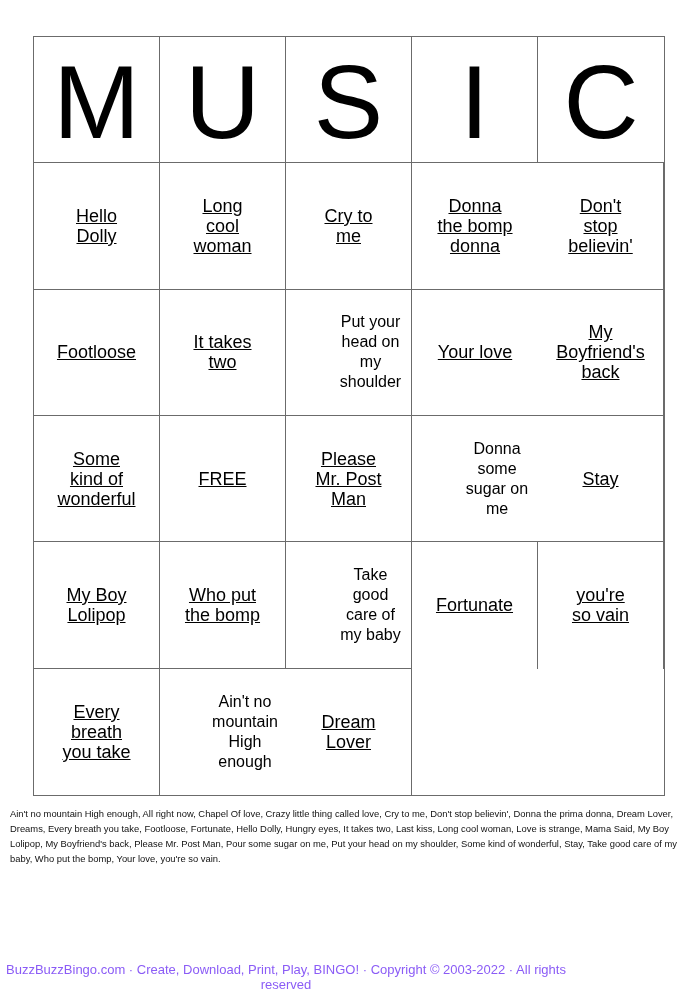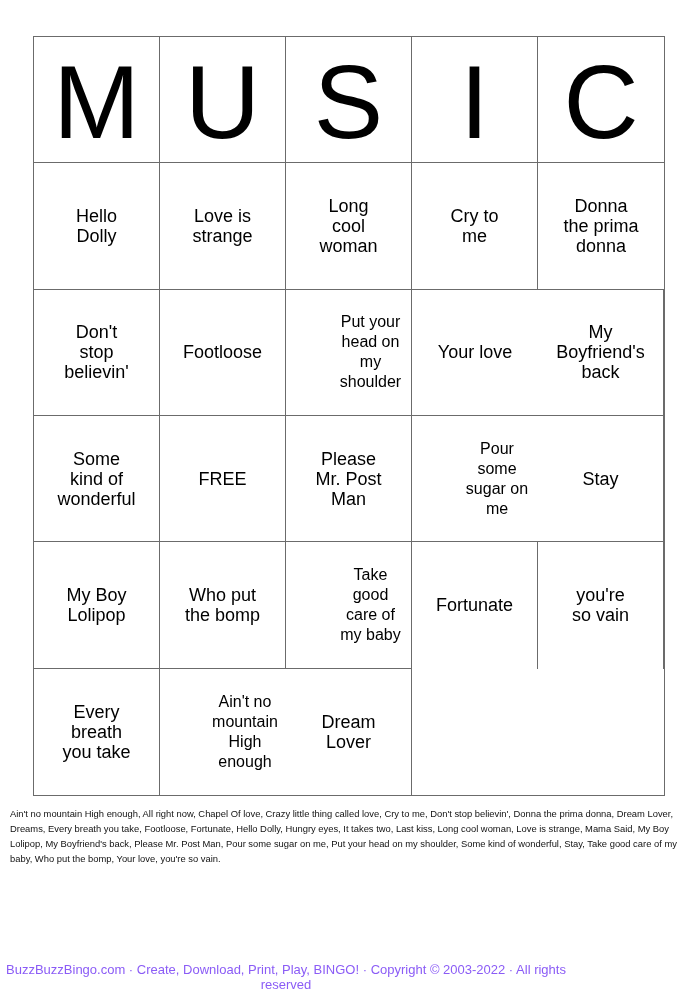--- a/index.html
+++ b/index.html
@@ -3,63 +3,63 @@
   <meta charset="utf-8">
   <style>
     html, body { margin: 0; padding: 0; background: #ffffff; }
     body { width: 699px; height: 989px; position: relative; font-family: "Liberation Sans", sans-serif; color: #000; overflow: hidden; }
     .card { position: absolute; left: 33px; top: 36px; width: 632px; height: 760px; border: 1px solid #6b6b6b; box-sizing: border-box; display: grid; grid-template-columns: repeat(5, 1fr); grid-template-rows: repeat(6, 1fr); }
     .cell { border-right: 1px solid #6b6b6b; border-bottom: 1px solid #6b6b6b; display: flex; align-items: center; justify-content: center; text-align: center; box-sizing: border-box; padding: 0 8px; }
     .cell.c5 { border-right: none; }
     .cell.r6 { border-bottom: none; }
     .head { font-size: 104px; line-height: 1; padding-top: 4px; }
     .cell span { white-space: pre-line; line-height: 20px; }
-    .lg { font-size: 18px; }
+    .lg { font-size: 18px; text-decoration: underline; }
     .sm { font-size: 16px; margin-left: 44px; }
     .info { position: absolute; left: 10px; top: 806px; width: 682px; font-size: 9.4px; line-height: 15px; color: #111; }
     .footer { position: absolute; left: 0; top: 962px; width: 572px; text-align: center; font-size: 13px; color: #8b5cf6; }
   </style>
 </head>
 <body>
 
 <div class="card" id="card">
     <div class="cell head">M</div>
     <div class="cell head">U</div>
     <div class="cell head">S</div>
     <div class="cell head">I</div>
     <div class="cell head c5">C</div>
     <div class="cell">
       <span class="lg">Hello
 Dolly</span>
     </div>
     <div class="cell">
-      <span class="lg">Love is
-strange</span>
-    </div>
-    <div class="cell">
       <span class="lg">Long
 cool
 woman</span>
     </div>
     <div class="cell">
       <span class="lg">Cry to
 me</span>
     </div>
     <div class="cell c5">
       <span class="lg">Donna
-the prima
+the bomp
 donna</span>
     </div>
     <div class="cell">
       <span class="lg">Don't
 stop
 believin'</span>
     </div>
     <div class="cell">
       <span class="lg">Footloose</span>
+    </div>
+    <div class="cell">
+      <span class="lg">It takes
+two</span>
     </div>
     <div class="cell">
       <span class="sm">Put your
 head on
 my shoulder</span>
     </div>
     <div class="cell c5">
       <span class="lg">Your love</span>
     </div>
     <div class="cell">
@@ -74,21 +74,21 @@
     </div>
     <div class="cell">
       <span class="lg">FREE</span>
     </div>
     <div class="cell">
       <span class="lg">Please
 Mr. Post
 Man</span>
     </div>
     <div class="cell c5">
-      <span class="sm">Pour some
+      <span class="sm">Donna some
 sugar on
 me</span>
     </div>
     <div class="cell">
       <span class="lg">Stay</span>
     </div>
     <div class="cell">
       <span class="lg">My Boy
 Lolipop</span>
     </div>

